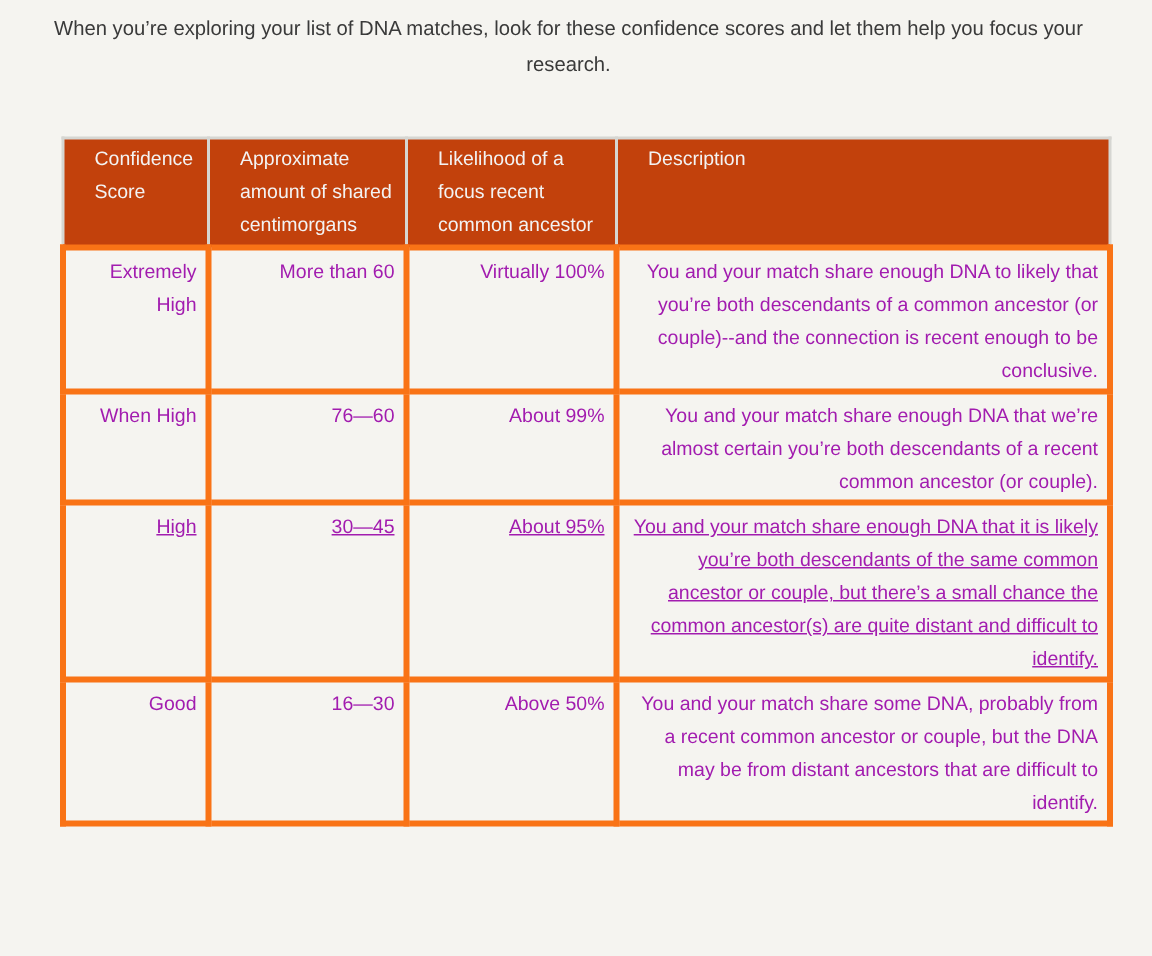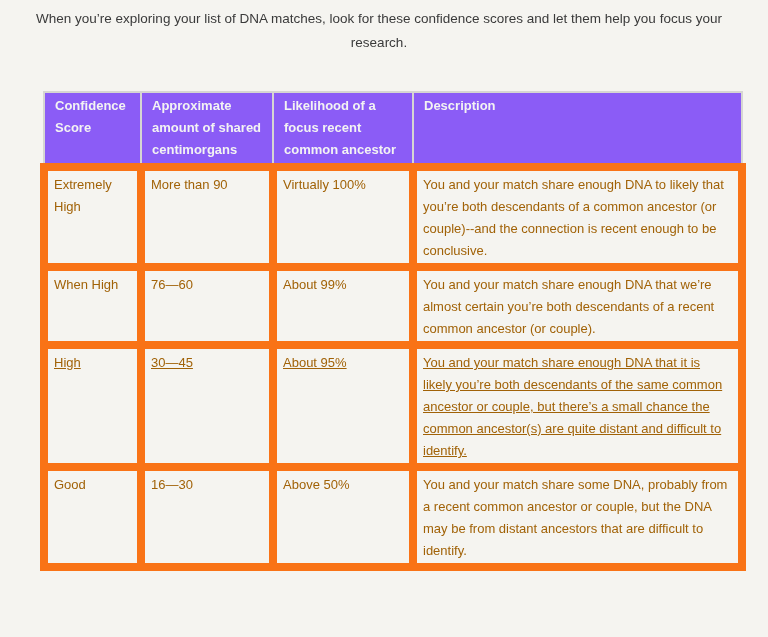--- a/index.html
+++ b/index.html
@@ -27,35 +27,36 @@
       position: absolute;
       left: 40px;
       top: 91px;
       width: 698px;
       border-collapse: collapse;
       font-size: 13px;
       line-height: 22px;
       table-layout: fixed;
     }
     table.conf th {
-      background: #8b5cf6;
+      background: #c2410c;
       color: #f3f3f3;
-      font-weight: bold;
+      font-weight: normal;
       text-align: left;
       vertical-align: top;
-      padding: 2px 6px 2px 10px;
+      padding: 2px 6px 2px 20px;
       border: 2px solid #d6d6d2;
       height: 64px;
     }
     table.conf td {
       vertical-align: top;
       padding: 3px 6px 1px 6px;
-      border: 8px solid #f97316;
-      color: #a16207;
+      border: 4px solid #f97316;
+      color: #a21caf;
       background: #f5f4f0;
+      text-align: right;
     }
     table.conf tr.row-0 td { height: 88px; }
     table.conf tr.row-1 td { height: 66px; }
     table.conf tr.row-2 td { height: 109px; text-decoration: underline; }
     table.conf tr.row-3 td { height: 88px; }
     table.conf tr.row-4 td { height: 88px; }
     col.c0 { width: 97px; }
     col.c1 { width: 132px; }
     col.c2 { width: 140px; }
     col.c3 { width: 329px; }
@@ -76,21 +77,21 @@
     <tr>
       <th>Confidence Score</th>
       <th>Approximate amount of shared centimorgans</th>
       <th>Likelihood of a focus recent common ancestor</th>
       <th>Description</th>
     </tr>
   </thead>
   <tbody>
     <tr class="row-0">
       <td>Extremely High</td>
-      <td>More than 90</td>
+      <td>More than 60</td>
       <td>Virtually 100%</td>
       <td>You and your match share enough DNA to likely that you’re both descendants of a common ancestor (or couple)--and the connection is recent enough to be conclusive.</td>
     </tr>
     <tr class="row-1">
       <td>When High</td>
       <td>76—60</td>
       <td>About 99%</td>
       <td>You and your match share enough DNA that we’re almost certain you’re both descendants of a recent common ancestor (or couple).</td>
     </tr>
     <tr class="row-2">

